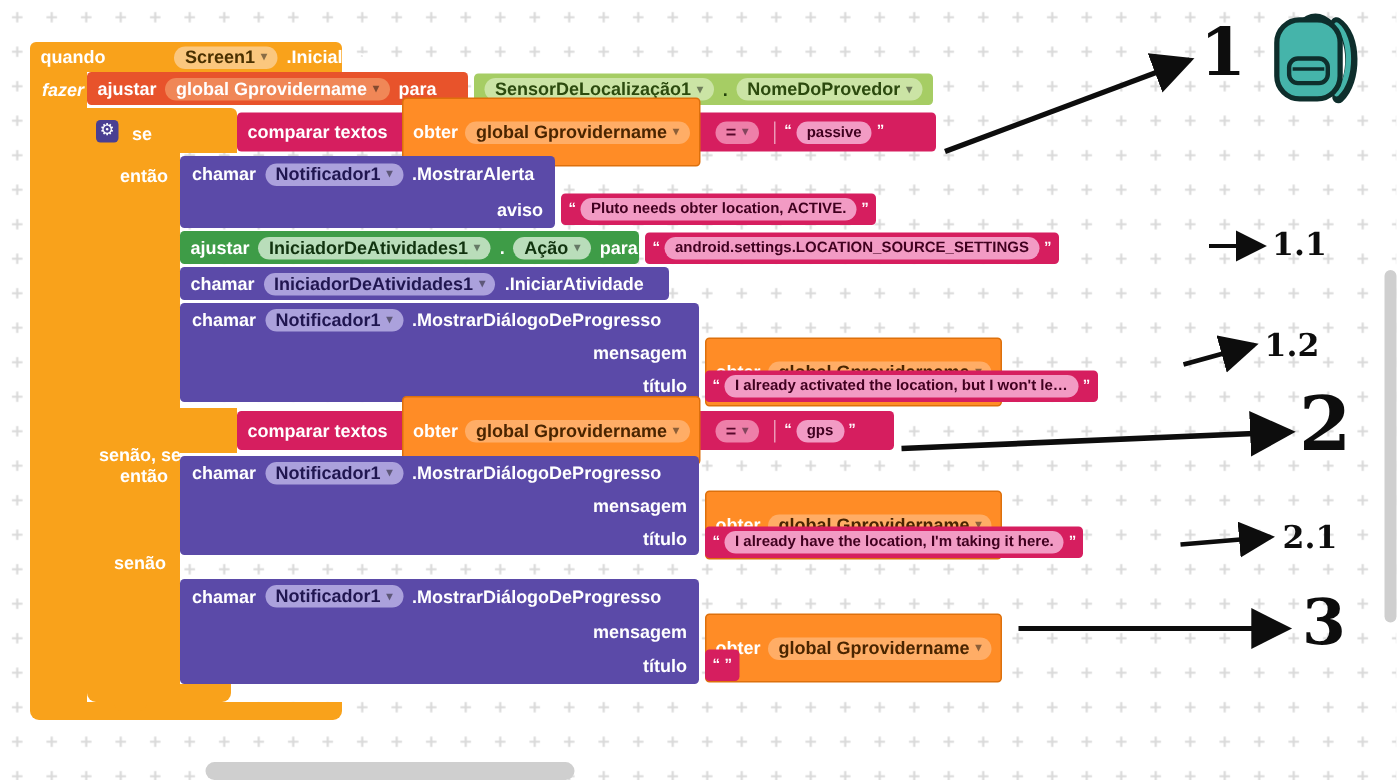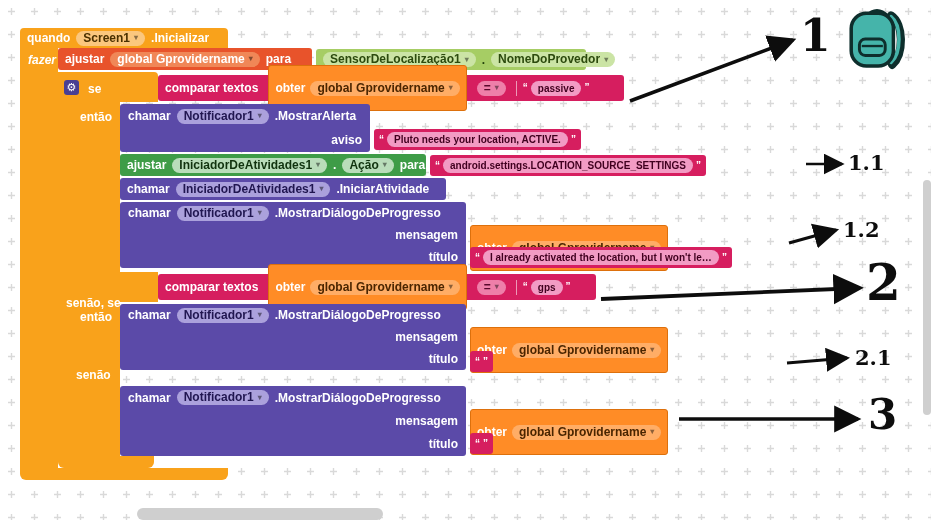--- a/index.html
+++ b/index.html
@@ -20,21 +20,21 @@
   .green{background:#3E9C47;}
   .lgreen{background:#A6CD64;color:#23430b;}
   .getter{background:#FF8C26;border:1px solid #DD700C;border-radius:3px;display:flex;
           align-items:center;gap:5px;padding:12px 6px;height:20px;color:#fff;font-weight:bold;font-size:12px;}
   .pill{background:rgba(255,255,255,0.42);border-radius:8px;padding:0 7px;height:15px;line-height:15px;
         display:flex;align-items:center;gap:4px;color:#3a2402;font-weight:bold;font-size:12px;}
   .pill-purple{background:#ABA1DC;color:#201650;}
   .pill-green{background:#B9DDBA;color:#11330f;}
   .pill-lgreen{background:#CBE4A5;color:#2c4a0e;}
   .pill-orange{background:#FFAD66;color:#4a2500;}
-  .pill-gold{background:#FBC77E;color:#4a3000;}
+  .pill-gold{background:#FBC77E;color:#4a3000;margin-left:40px;}
   .pill-pink{background:#EE7FA9;color:#58082b;}
   .tri{font-size:8px;color:rgba(0,0,0,0.45);line-height:1;}
   .str{background:#D61E5F;border-radius:3px;position:absolute;z-index:1;display:flex;
        align-items:center;gap:3px;padding:0 5px;height:21px;}
   .q{color:#fff;font-size:10px;font-weight:bold;line-height:1;}
   .strpill{background:#F29BC4;border-radius:8px;padding:0 7px;height:15px;line-height:15px;
            color:#40001f;font-weight:bold;font-size:10px;white-space:nowrap;}
   .vrow{display:flex;align-items:center;gap:6px;width:100%;}
   .vrow.right{justify-content:flex-end;}
   .multi{flex-direction:column;justify-content:flex-start;gap:0;padding:0 8px;}
@@ -71,21 +71,21 @@
 <div class="seclabel" style="left:28px;top:53px;font-style:italic;">fazer</div>
 
 <div class="blk setorange" style="left:58px;top:48px;width:254px;height:22px;">
   <span>ajustar</span>
   <span class="pill" style="background:#F08757;color:#fff;">
     <span>global Gprovidername</span>
     <span class="tri">▾</span>
   </span>
   <span>para</span>
 </div>
-<div class="blk lgreen" style="left:316px;top:49px;width:270px;height:21px;">
+<div class="blk lgreen" style="left:316px;top:49px;width:306px;height:21px;">
   <span class="pill pill-lgreen">
     <span>SensorDeLocalização1</span>
     <span class="tri">▾</span>
   </span>
   <span>.</span>
   <span class="pill pill-lgreen">
     <span>NomeDoProvedor</span>
     <span class="tri">▾</span>
   </span>
 </div>
@@ -132,21 +132,21 @@
       <span class="tri">▾</span>
     </span>
     <span>.MostrarAlerta</span>
   </div>
   <div class="vrow right" style="height:24px;">
     <span>aviso</span>
   </div>
 </div>
 <div class="str" style="left:374px;top:129px;">
   <span class="q">“</span>
-  <span class="strpill">Pluto needs your location, ACTIVE.</span>
+  <span class="strpill">Pluto needs obter location, ACTIVE.</span>
   <span class="q">”</span>
 </div>
 
 <div class="blk green" style="left:120px;top:154px;width:306px;height:22px;">
   <span>ajustar</span>
   <span class="pill pill-green">
     <span>IniciadorDeAtividades1</span>
     <span class="tri">▾</span>
   </span>
   <span>.</span>
@@ -238,20 +238,21 @@
 </div>
 <div class="getter" style="position:absolute;left:470px;top:327px;z-index:1;">
   <span>obter</span>
   <span class="pill pill-orange">
     <span>global Gprovidername</span>
     <span class="tri">▾</span>
   </span>
 </div>
 <div class="str" style="left:470px;top:351px;">
   <span class="q">“</span>
+  <span class="strpill">I already have the location, I'm taking it here.</span>
   <span class="q">”</span>
 </div>
 
 <div class="blk purple multi" style="left:120px;top:386px;width:346px;height:70px;">
   <div class="vrow" style="height:23px;">
     <span>chamar</span>
     <span class="pill pill-purple">
       <span>Notificador1</span>
       <span class="tri">▾</span>
     </span>

